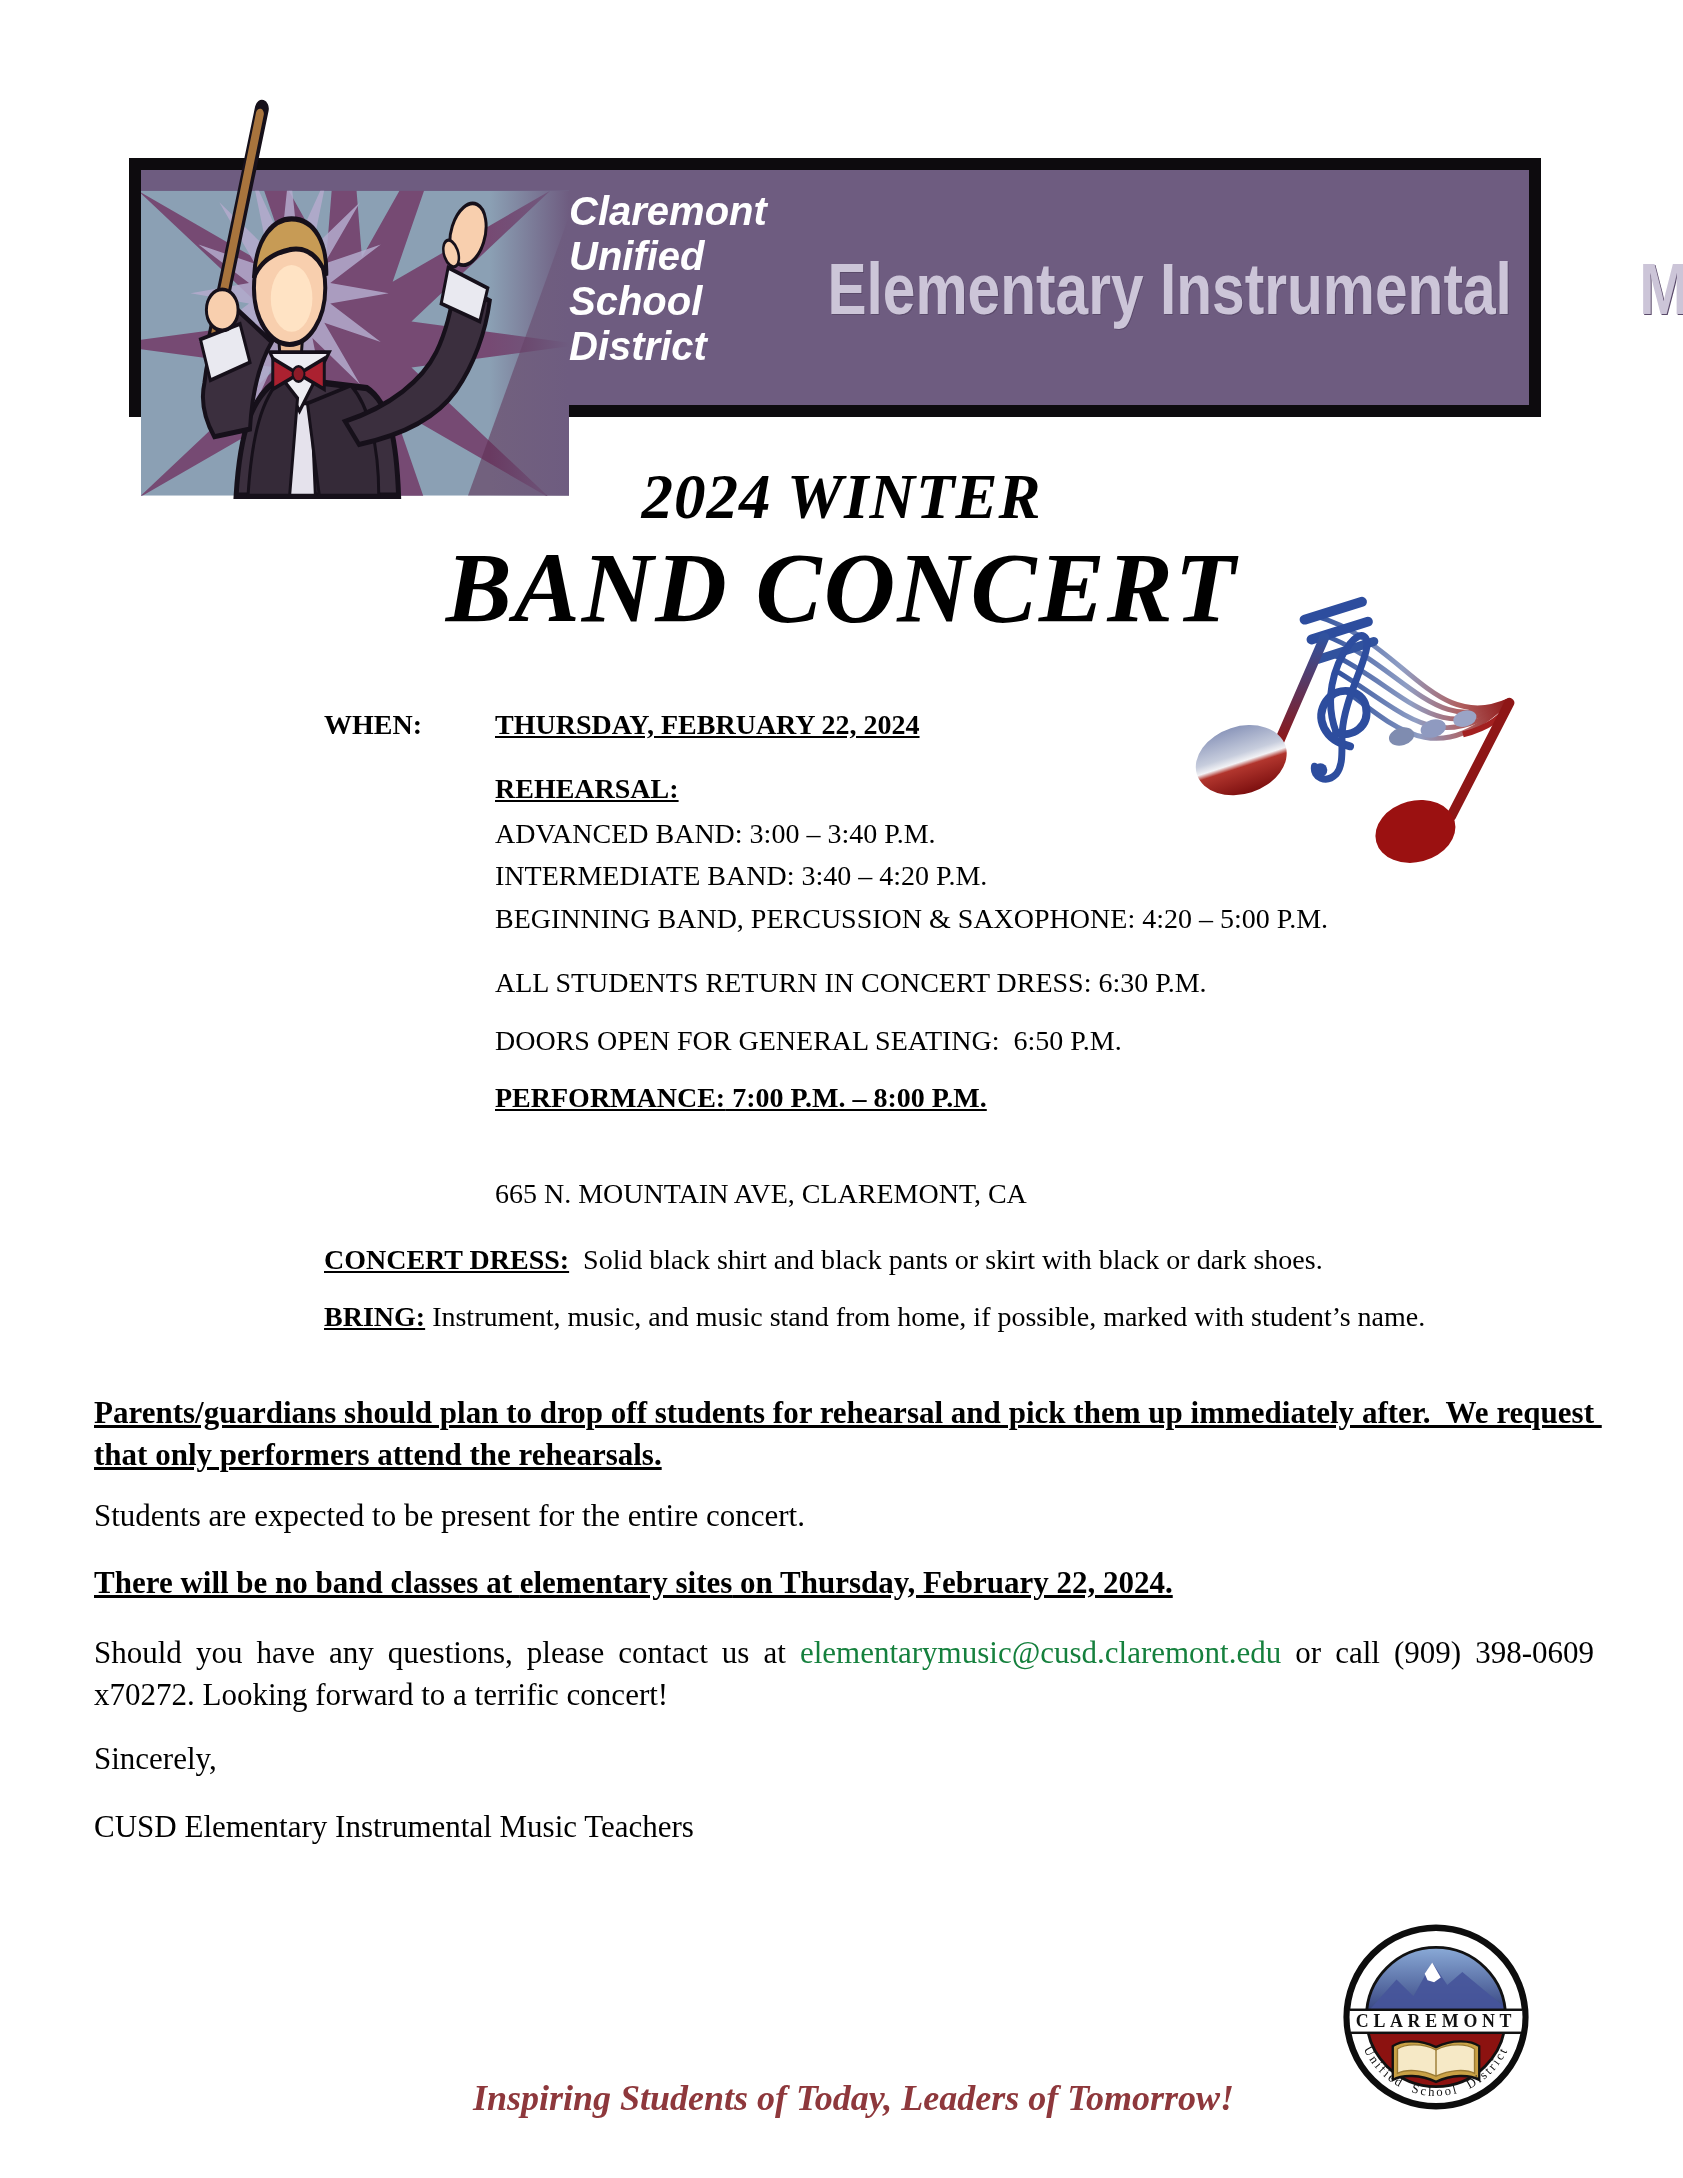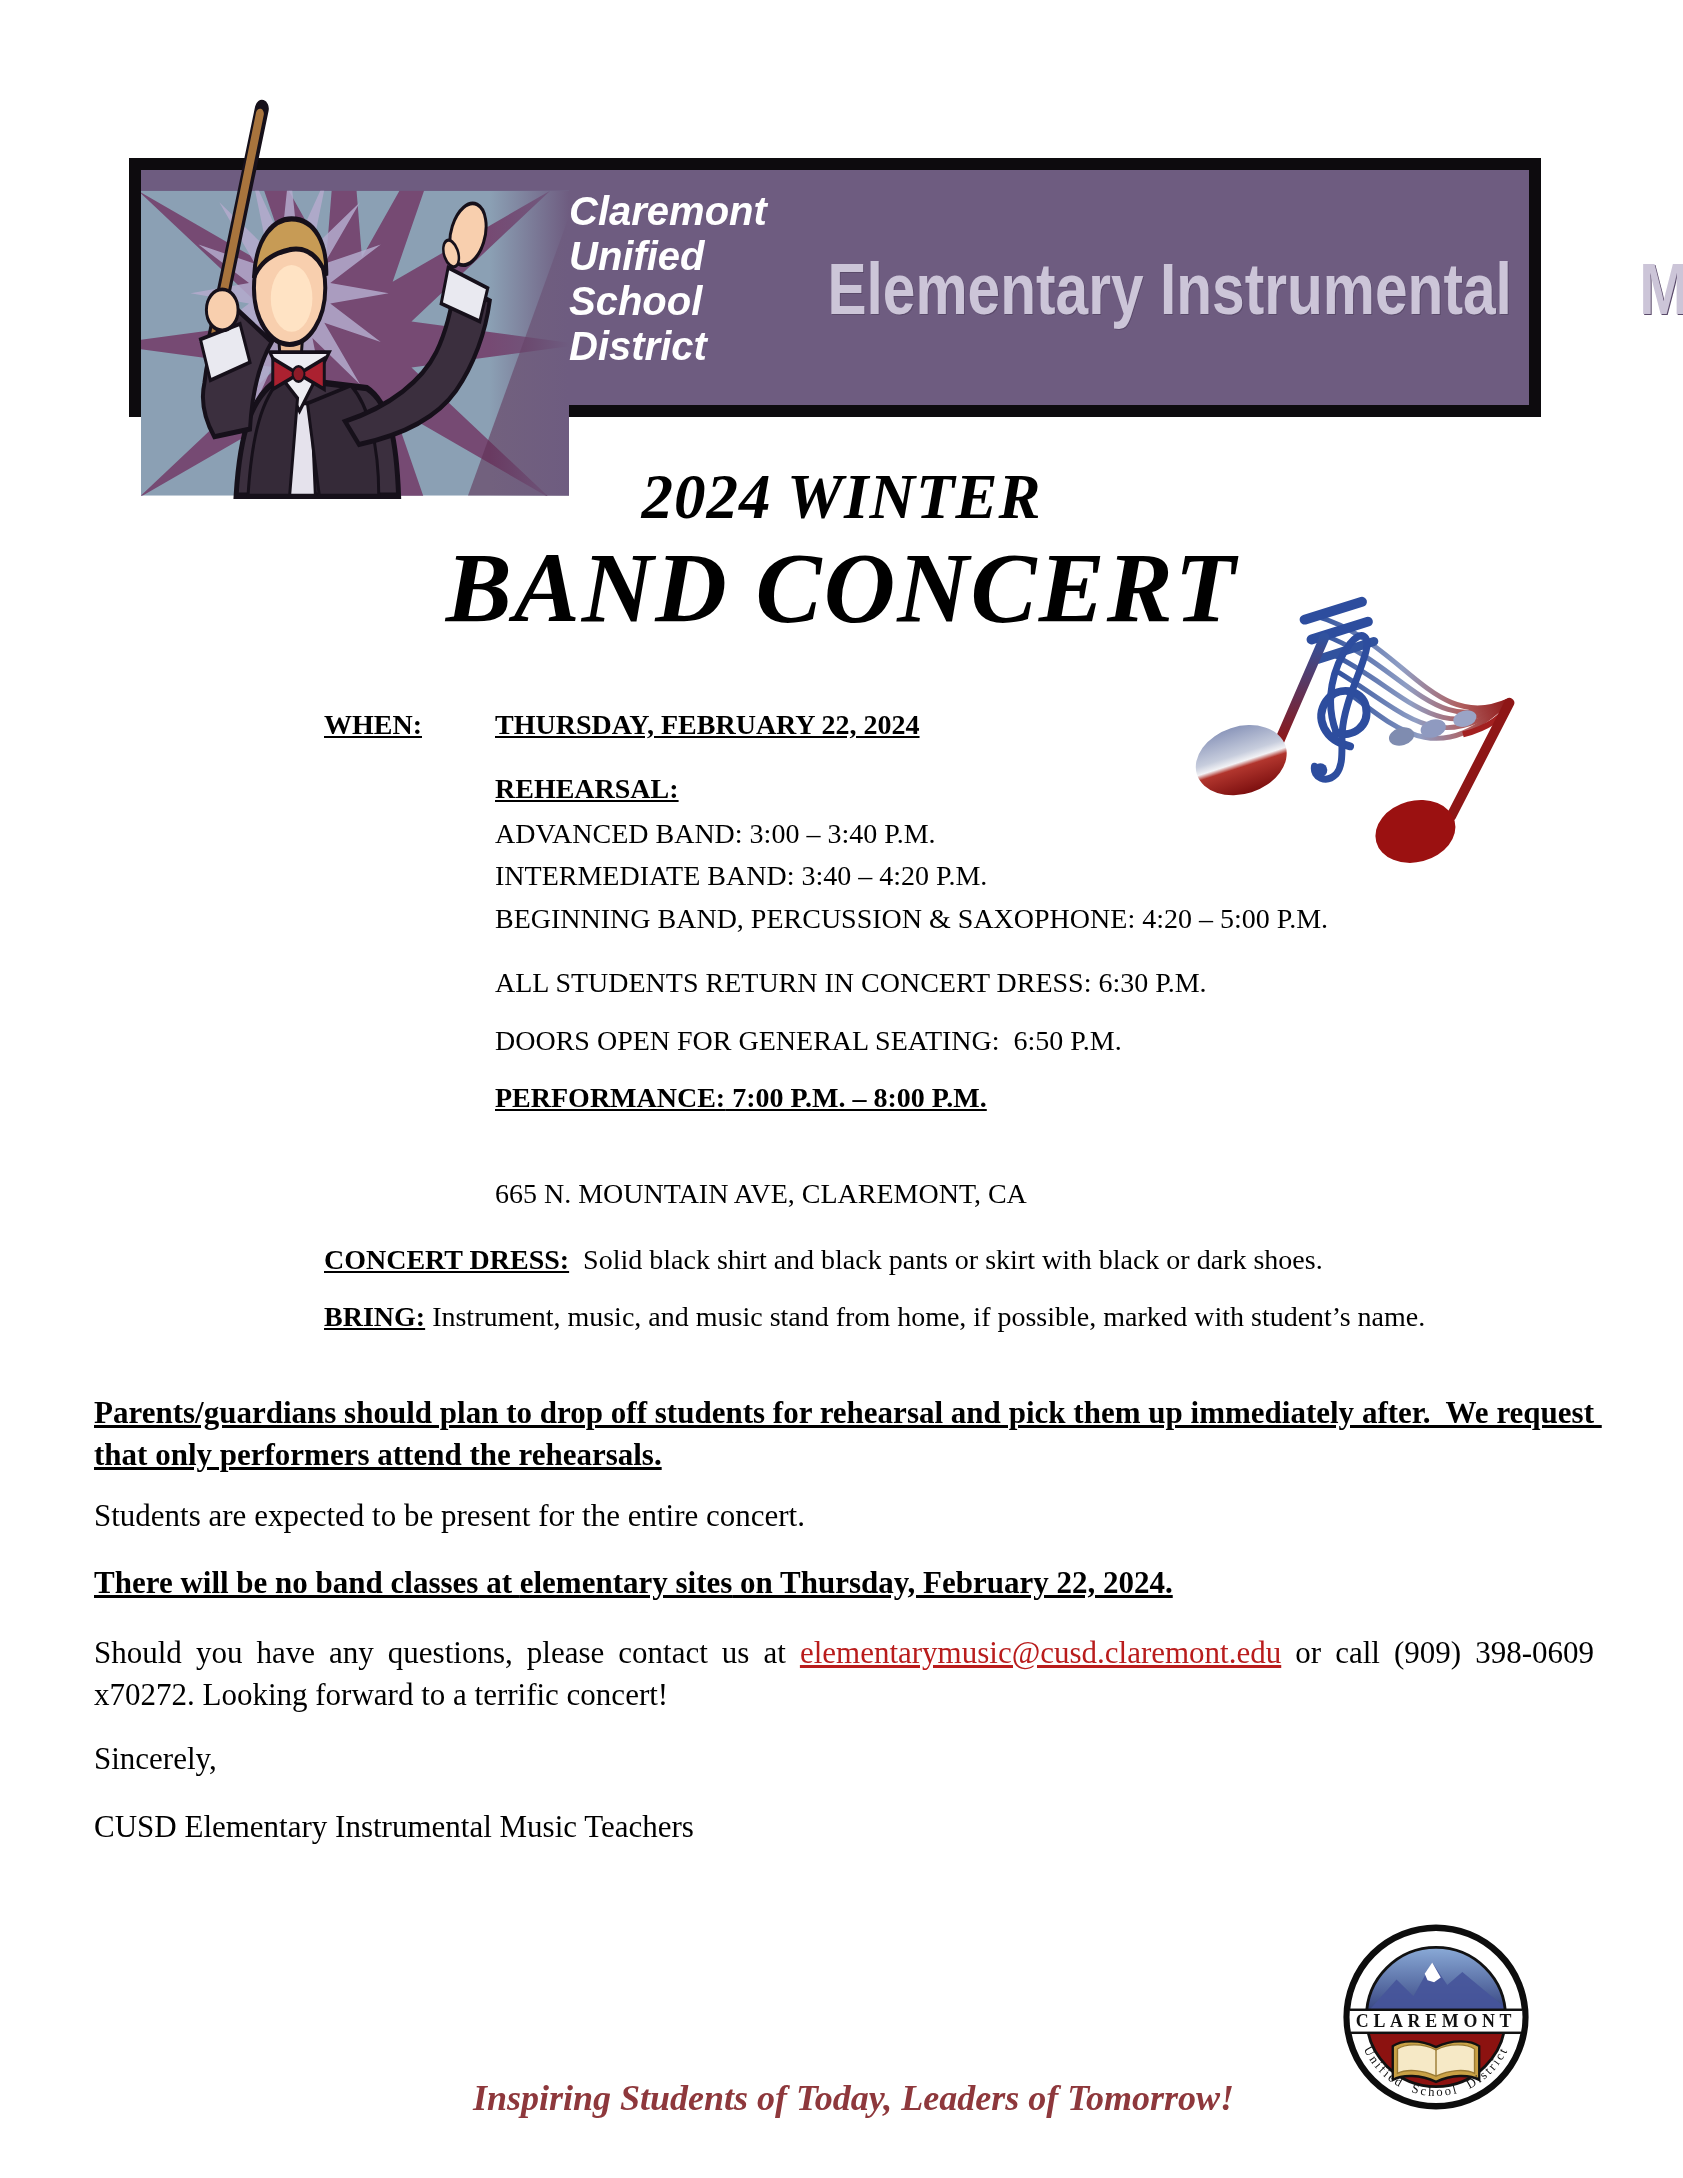--- a/index.html
+++ b/index.html
@@ -35,30 +35,30 @@
   .title2{
     position:absolute;left:0;top:531px;width:100%;text-align:center;
     font-size:99px;font-weight:bold;font-style:italic;letter-spacing:2px;
   }
   
   .music-notes{position:absolute;left:1166px;top:586px;}
   
   .details{position:absolute;left:324px;top:709px;width:1168px;height:644px;font-size:28px;}
   .d-line{position:absolute;white-space:pre;}
   .ind{left:171px;}
-  .lab{display:inline-block;width:171px;font-weight:bold;text-decoration:underline;}
+  .lab{display:inline-block;width:171px;font-weight:bold;}
   .b{font-weight:bold;text-decoration:underline;}
   .u{text-decoration:underline;}
   
   .para{
     position:absolute;left:94px;width:1500px;font-size:31px;line-height:42px;
     white-space:pre-wrap;
   }
   .j{text-align:justify;}
-  a.email-link{color:#b91c1c;text-decoration:underline;cursor:pointer;}
+  a.email-link{color:#15803d;cursor:pointer;}
   
   .logo{position:absolute;left:1342px;top:1923px;width:188px;height:188px;}
   .motto{
     position:absolute;left:0;top:2077px;width:100%;text-align:center;text-indent:24px;
     font-size:36px;font-weight:bold;font-style:italic;color:#8e383c;
   }
 </style>
 </head>
 <body>
 

